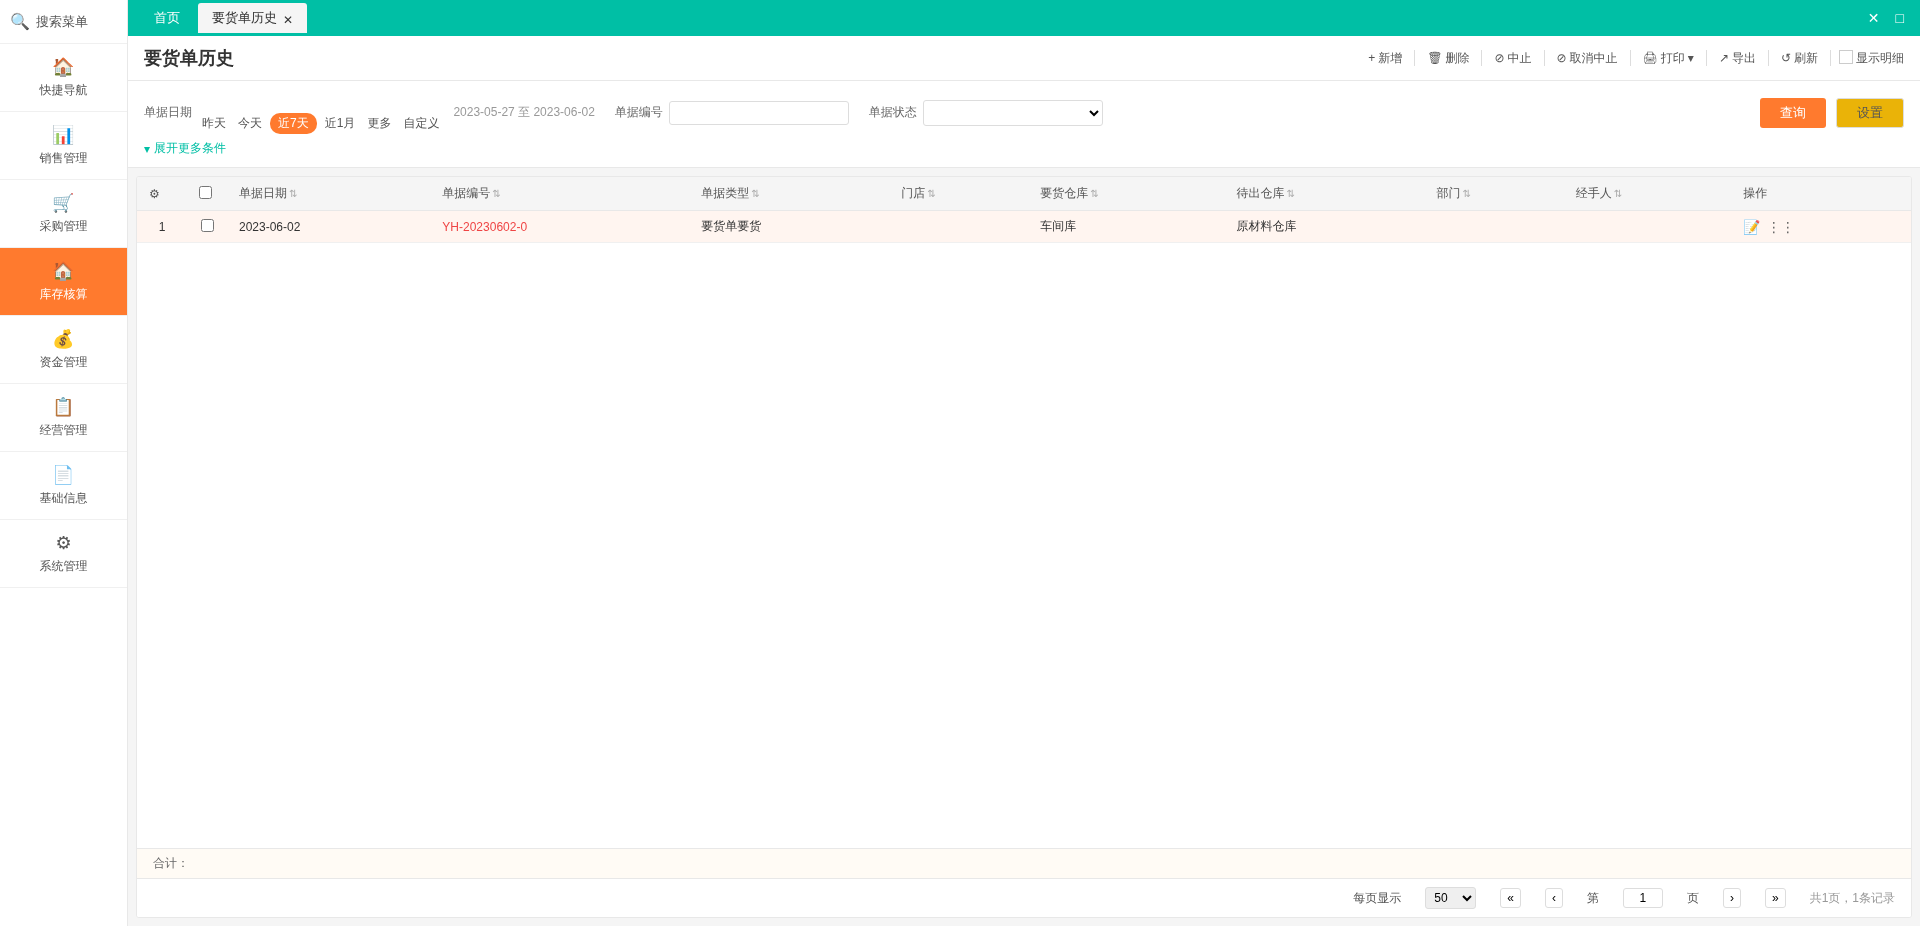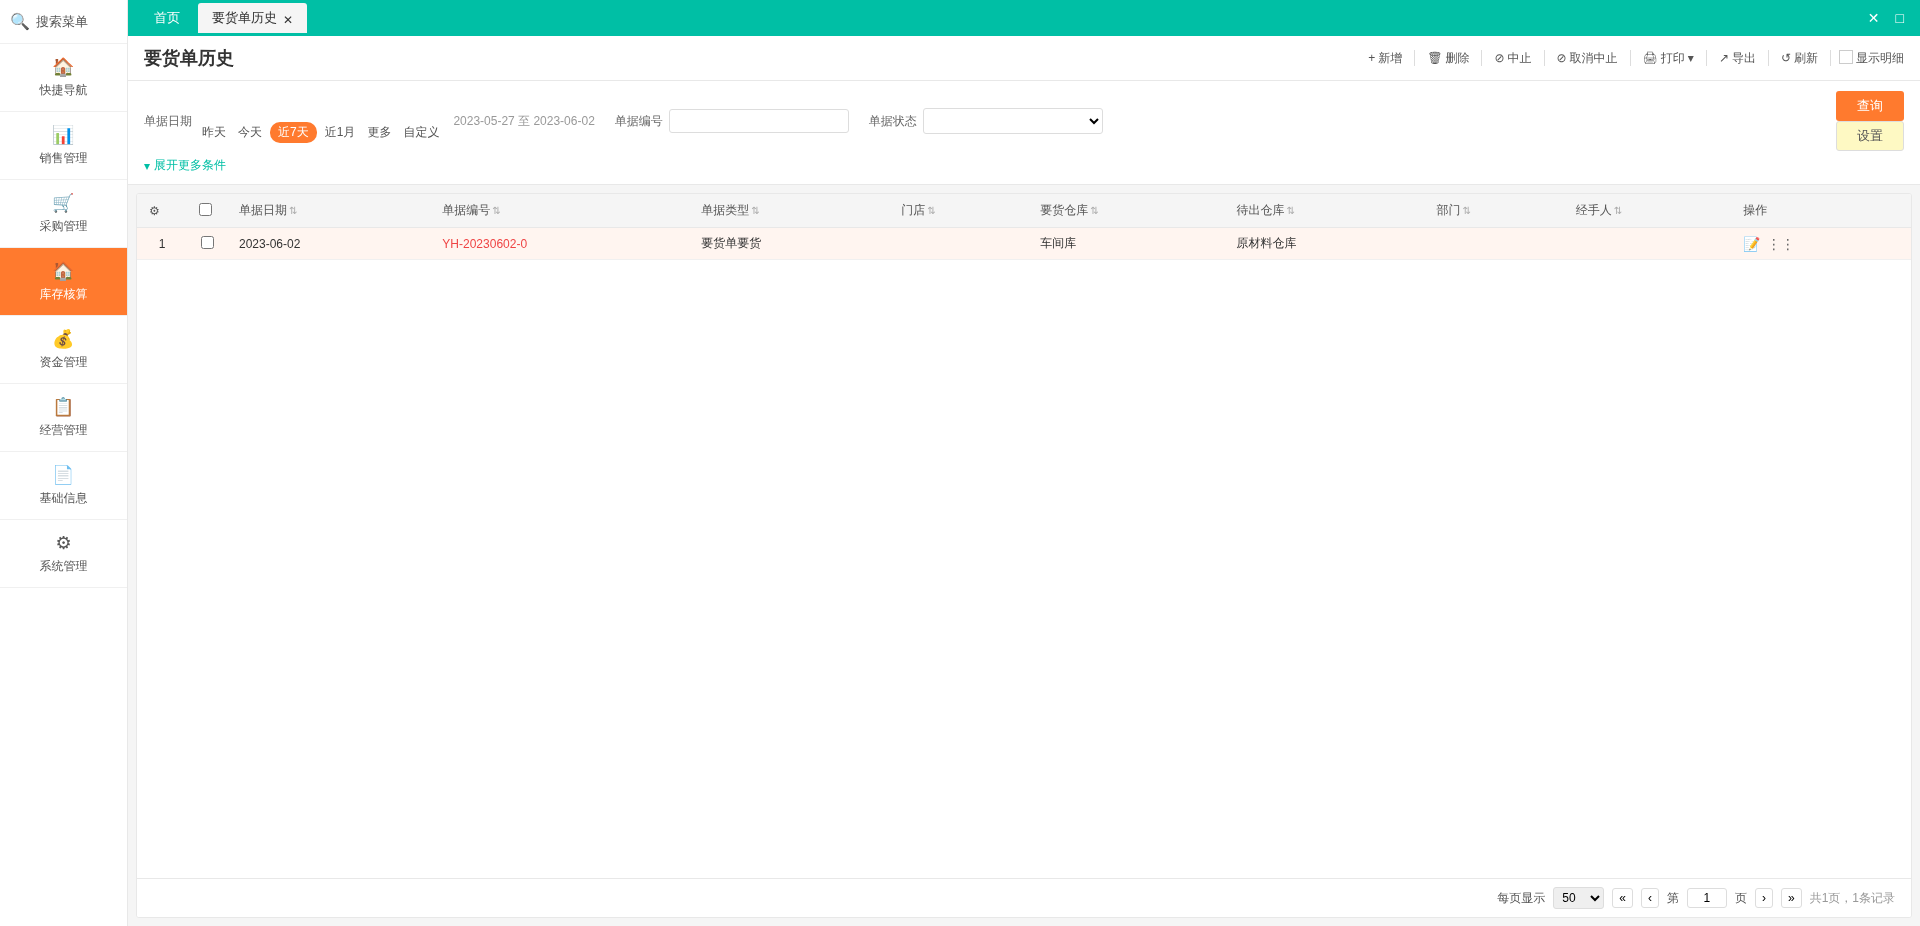--- a/index.html
+++ b/index.html
@@ -39,23 +39,23 @@
     .filter-row { display: flex; align-items: center; gap: 20px; flex-wrap: wrap; }
     .filter-item { display: flex; align-items: center; gap: 6px; }
     .filter-label { color: #666; font-size: 12px; white-space: nowrap; }
     .date-shortcuts { display: flex; gap: 4px; align-items: center; }
     .date-btn { font-size: 12px; cursor: pointer; color: #555; padding: 2px 4px; margin-top: 22px; }
     .date-btn.active { background: #ff7a2e; color: #fff; border-radius: 10px; padding: 2px 8px; }
     .date-range { font-size: 12px; color: #999; margin-left: 4px; }
     .filter-input { border: 1px solid #ddd; border-radius: 3px; padding: 4px 8px; font-size: 12px; width: 180px; outline: none; }
     .filter-select { border: 1px solid #ddd; border-radius: 3px; padding: 4px 8px; font-size: 12px; width: 180px; outline: none; background: #fff; }
     .expand-more { display: flex; align-items: center; gap: 4px; color: #00bfa5; font-size: 12px; cursor: pointer; margin-top: 6px; }
-    .filter-actions { display: flex; flex-direction: column; gap: 0; margin-left: auto; }
+    .filter-actions { display: flex; flex-direction: row; gap: 10px; margin-left: auto; }
     .query-btn { background: #ff7a2e; color: #fff; border: none; border-radius: 3px; padding: 6px 20px; font-size: 13px; cursor: pointer; }
-    .setting-btn { background: #fef9c3; color: #555; border: 1px solid #ddd; border-radius: 3px; padding: 5px 20px; font-size: 13px; cursor: pointer; }
+    .setting-btn { background: #eab308; color: #555; border: 1px solid #ddd; border-radius: 3px; padding: 5px 20px; font-size: 13px; cursor: pointer; }
 
     
     .table-area { flex: 1; background: #fff; margin: 8px; border-radius: 3px; display: flex; flex-direction: column; overflow: hidden; border: 1px solid #e8e8e8; }
     .data-table { width: 100%; border-collapse: collapse; font-size: 12px; }
     .data-table thead tr { background: #f5f5f5; }
     .data-table th { padding: 8px 12px; text-align: left; font-weight: normal; color: #555; border-bottom: 1px solid #e8e8e8; white-space: nowrap; position: relative; }
     .data-table th .sort-icon { color: #aaa; font-size: 10px; margin-left: 2px; }
     .data-table td { padding: 7px 12px; border-bottom: 1px solid #f0f0f0; color: #333; white-space: nowrap; }
     .data-table tr.row-highlight { background: #fff5f0; }
     .table-link { color: #ef4444; cursor: pointer; text-decoration: none; }
@@ -63,21 +63,21 @@
     .col-num { width: 50px; }
 
     
     .row-ops { display: flex; gap: 6px; }
     .row-op-icon { cursor: pointer; color: #666; font-size: 14px; }
 
     
     .table-footer { background: #fffbf5; border-top: 1px solid #e8e8e8; padding: 6px 16px; font-size: 12px; color: #666; }
 
     
-    .pagination-bar { background: #fff; border-top: 1px solid #e8e8e8; padding: 8px 16px; display: flex; align-items: center; justify-content: flex-end; gap: 8px; font-size: 12px; color: #555; }
+    .pagination-bar { background: #fff; border-top: 1px solid #e8e8e8; padding: 8px 16px; display: flex; align-items: center; justify-content: flex-end; gap: 24px; font-size: 12px; color: #555; }
     .page-size-select { border: 1px solid #ddd; border-radius: 3px; padding: 2px 4px; font-size: 12px; }
     .page-nav-btn { cursor: pointer; padding: 2px 6px; border: 1px solid #ddd; border-radius: 3px; background: #fff; font-size: 12px; }
     .page-input { border: 1px solid #ddd; border-radius: 3px; padding: 2px 6px; font-size: 12px; width: 40px; text-align: center; }
     .page-info { color: #999; }
 
     
     .gear-cell { text-align: center; }
 
     .display-detail-btn { display: flex; align-items: flex-start; gap: 3px; font-size: 12px; color: #555; cursor: pointer; }
     .checkbox-display { width: 14px; height: 14px; border: 1px solid #ccc; display: inline-block; }
@@ -276,20 +276,23 @@
         <div class="row-ops">
           <span class="row-op-icon" title="编辑">📝</span>
           <span class="row-op-icon" title="更多">⋮⋮</span>
         </div>
       </td>
     </tr>
             </tbody>
         </table>
       </div>
 
+      <div class="table-footer">
+        <span>合计：</span>
+      </div>
 
       <div class="pagination-bar">
         <span>每页显示</span>
         <select class="page-size-select">
           <option>50</option>
           <option>20</option>
           <option>100</option>
         </select>
         <button class="page-nav-btn">«</button>
         <button class="page-nav-btn">‹</button>

